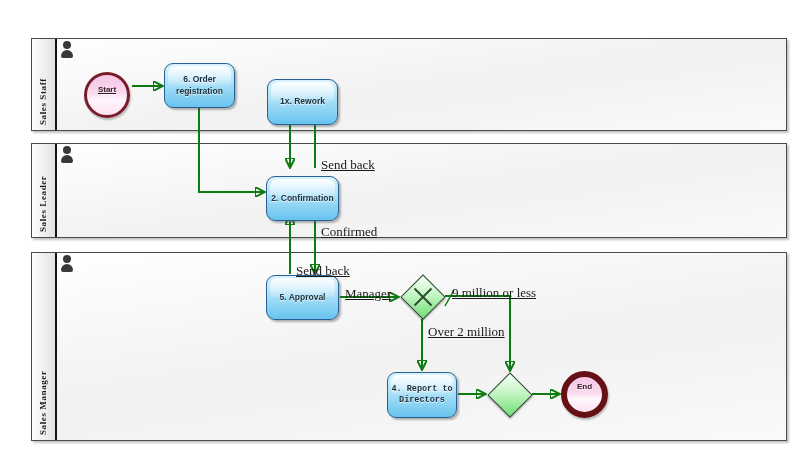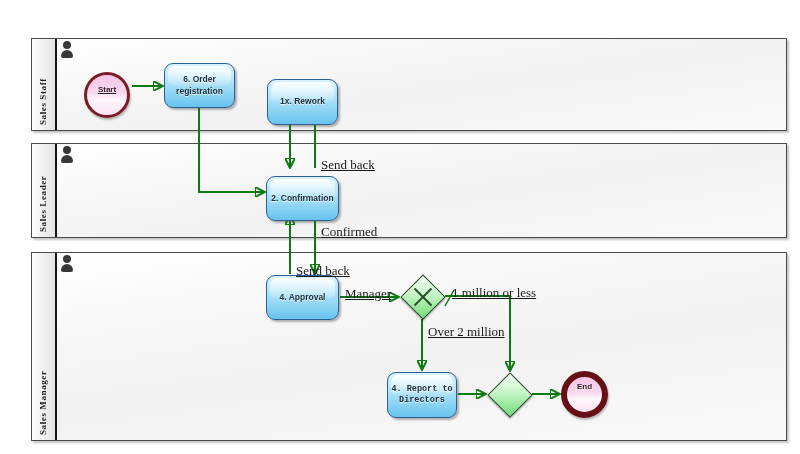--- a/index.html
+++ b/index.html
@@ -178,33 +178,33 @@
   <div class="task" id="task-order">
     <span class="task-label">6. Order registration</span>
   </div>
   <div class="task" id="task-rework">
     <span class="task-label">1x. Rework</span>
   </div>
   <div class="task" id="task-confirmation">
     <span class="task-label">2. Confirmation</span>
   </div>
   <div class="task" id="task-approval">
-    <span class="task-label">4. Approval</span>
+    <span class="task-label">5. Approval</span>
   </div>
   <div class="task" id="task-report">
     <span class="task-label">4. Report to Directors</span>
   </div>
 
   <div class="gateway exclusive" id="gateway-exclusive">
     <div class="diamond"></div>
   </div>
   <div class="gateway" id="gateway-merge">
     <div class="diamond"></div>
   </div>
 
   <div class="edge-label" id="label-send-back-top">Send back</div>
   <div class="edge-label" id="label-confirmed">Confirmed</div>
   <div class="edge-label" id="label-send-back-bottom">Send back</div>
   <div class="edge-label" id="label-approve">Manager</div>
-  <div class="edge-label" id="label-million-or-less">1 million or less</div>
+  <div class="edge-label" id="label-million-or-less">9 million or less</div>
   <div class="edge-label" id="label-over-million">Over 2 million</div>
 
 </div>
 
 </body></html>

